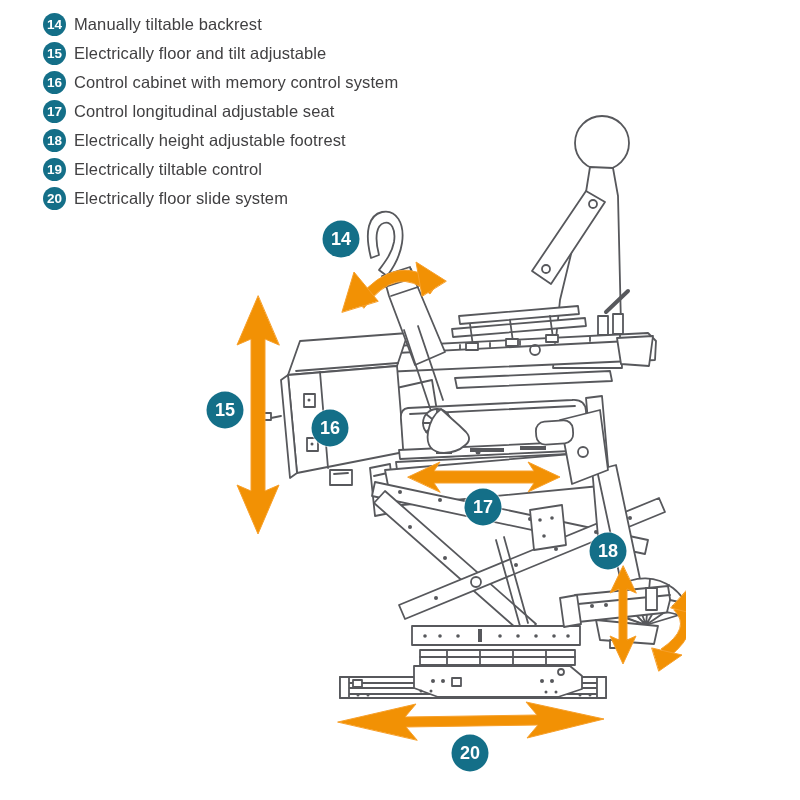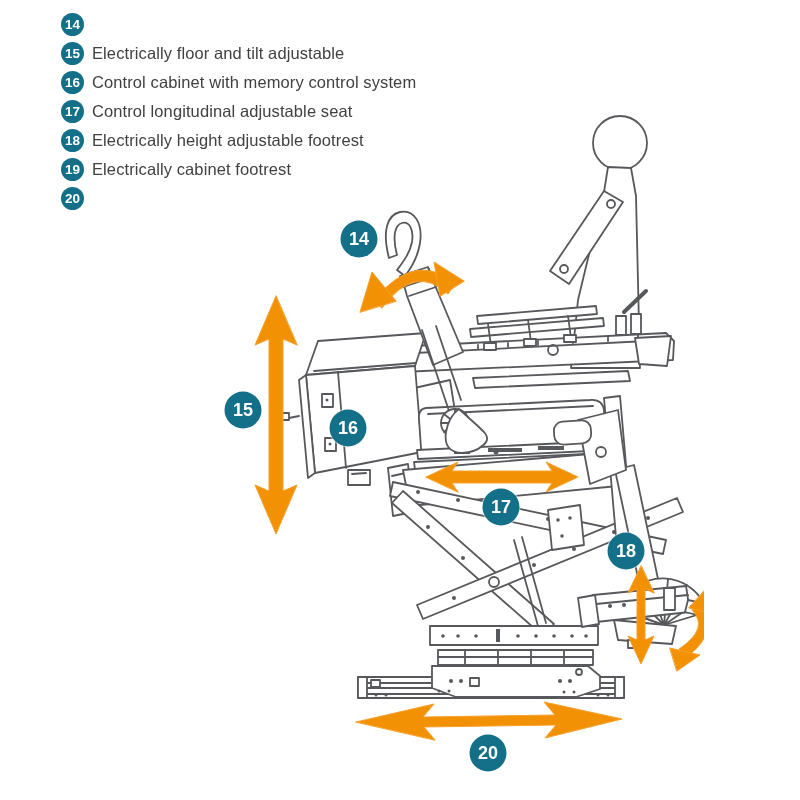--- a/index.html
+++ b/index.html
@@ -1,17 +1,17 @@
 <!DOCTYPE html>
 <html><head>
 <meta charset="utf-8">
 <style>
   html,body{margin:0;padding:0;background:#ffffff;}
   body{width:800px;height:800px;font-family:"Liberation Sans",sans-serif;}
-  .stage{position:relative;width:686px;height:800px;background:#ffffff;overflow:hidden;margin-left:18px;}
+  .stage{position:relative;width:686px;height:800px;background:#ffffff;overflow:hidden;}
   .diagram-svg{position:absolute;left:0;top:0;}
   .legend{position:absolute;left:43px;top:13px;display:flex;flex-direction:column;gap:6px;}
   .legend-item{display:flex;align-items:center;gap:8px;height:23px;}
   .badge-sm{flex:0 0 23px;width:23px;height:23px;border-radius:50%;background:#146F88;color:#fff;
             font-size:13.5px;font-weight:bold;display:flex;align-items:center;justify-content:center;}
   .legend-label{font-size:16.5px;color:#414042;white-space:nowrap;letter-spacing:0.1px;}
   .callout{position:absolute;width:37px;height:37px;border-radius:50%;background:#146F88;color:#fff;
            font-size:18px;font-weight:bold;display:flex;align-items:center;justify-content:center;
            transform:translate(-50%,-50%);box-shadow:0 0 0 1px rgba(255,255,255,0.6);}
 </style>
@@ -197,43 +197,45 @@
         <path d="M688,589 L699,615 L671,608 Z"></path>
         <path d="M659,671 L682,655 L652,648 Z"></path>
       </g>
       <path d="M338,722 L416,704 L405,717 L537,715 L526,702 L604,719 L527,738 L538,725 L406,727 L417,740 Z"></path>
     </g>
   </svg>
 
   <div class="legend">
     <div class="legend-item">
       <span class="badge-sm">14</span>
+      <span class="legend-label">Manually tiltable backrest</span>
     </div>
     <div class="legend-item">
       <span class="badge-sm">15</span>
       <span class="legend-label">Electrically floor and tilt adjustable</span>
     </div>
     <div class="legend-item">
       <span class="badge-sm">16</span>
       <span class="legend-label">Control cabinet with memory control system</span>
     </div>
     <div class="legend-item">
       <span class="badge-sm">17</span>
       <span class="legend-label">Control longitudinal adjustable seat</span>
     </div>
     <div class="legend-item">
       <span class="badge-sm">18</span>
       <span class="legend-label">Electrically height adjustable footrest</span>
     </div>
     <div class="legend-item">
       <span class="badge-sm">19</span>
-      <span class="legend-label">Electrically cabinet footrest</span>
+      <span class="legend-label">Electrically tiltable control</span>
     </div>
     <div class="legend-item">
       <span class="badge-sm">20</span>
+      <span class="legend-label">Electrically floor slide system</span>
     </div>
   </div>
 
   <div class="callout" style="left:341px;top:239px;">14</div>
   <div class="callout" style="left:225px;top:410px;">15</div>
   <div class="callout" style="left:330px;top:428px;">16</div>
   <div class="callout" style="left:483px;top:507px;">17</div>
   <div class="callout" style="left:608px;top:551px;">18</div>
   <div class="callout" style="left:741px;top:592px;">19</div>
   <div class="callout" style="left:470px;top:753px;">20</div>

